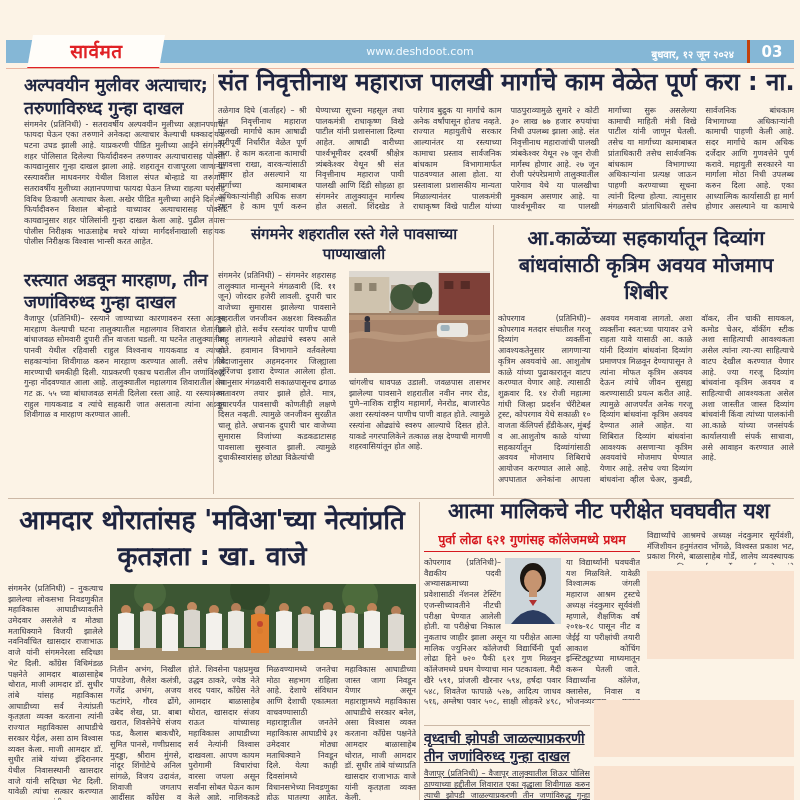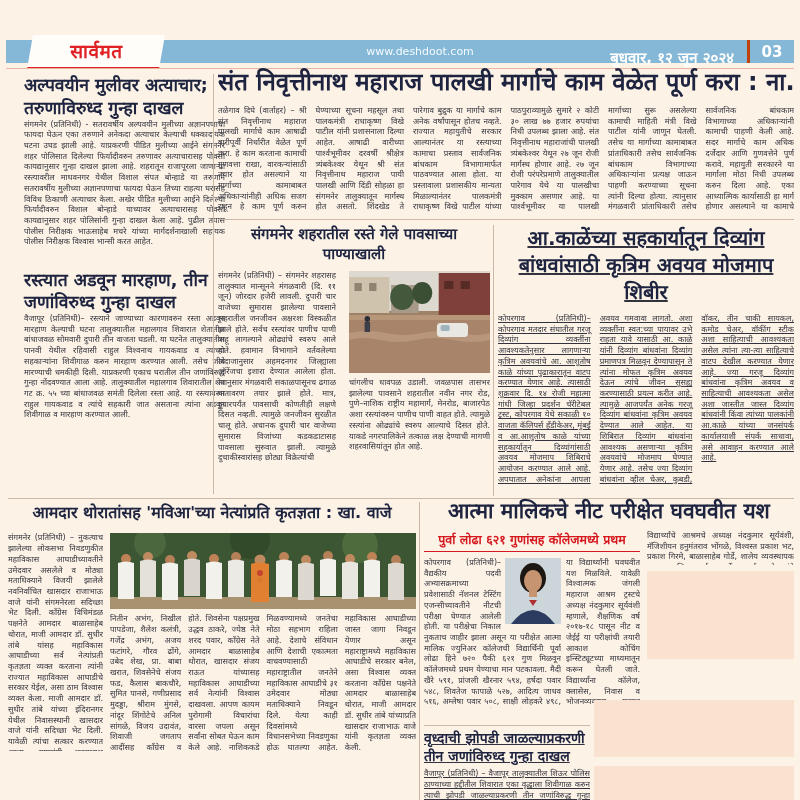--- a/index.html
+++ b/index.html
@@ -10,21 +10,21 @@
   }
   
   .mast-bar { position:absolute; left:6px; right:6px; top:40px; height:23px; background:#85b7d6; }
   .logo-box {
     position:absolute; left:30px; top:35px; width:132px; height:32px; background:#fffdf9;
     transform:skewX(-10deg); display:flex; align-items:center; justify-content:center;
     border-bottom:2px solid #e02125;
   }
   .logo-text { transform:skewX(10deg); color:#e02125; font-weight:700; font-size:19px; letter-spacing:0.5px; }
   .mast-site { position:absolute; top:45px; left:300px; width:240px; text-align:center; color:#f4fbff; font-size:11px; }
-  .mast-date { position:absolute; top:47px; right:66px; color:#ffffff; font-size:15px; font-weight:700; }
+  .mast-date { position:absolute; top:47px; right:66px; color:#ffffff; font-size:10px; font-weight:700; }
   .mast-page {
     position:absolute; top:40px; right:6px; width:44px; height:23px; background:#85b7d6;
     border-left:3px solid #c2410c; color:#ffffff; font-weight:700; font-size:15px;
     display:flex; align-items:center; justify-content:center;
   }
   .mast-rule { position:absolute; top:68px; left:6px; right:6px; height:1px; background:#eab5a0; }
 
   
   .hl { font-weight:700; color:#1e2440; }
   .bt { font-size:8px; line-height:1.34; text-align:justify; color:#34343f; }
@@ -51,28 +51,28 @@
   .flood-hl { font-size:15px; line-height:1.3; text-align:center; }
   .flood-body { display:flex; gap:13px; margin-top:7px; height:208px; overflow:hidden; }
   .flood-c1 { width:118px; overflow:hidden; }
   .flood-right { flex:1; display:flex; flex-direction:column; }
   .flood-photo { width:100%; height:102px; background:#9f8168; }
   .flood-photo svg { display:block; width:100%; height:100%; }
   .flood-c2 { margin-top:5px; flex:1; overflow:hidden; }
   #vr2 { left:493px; top:225px; height:271px; }
 
   
-  .art-divyang { position:absolute; left:498px; top:225px; width:296px; height:271px;text-decoration:underline; }
+  .art-divyang { position:absolute; left:498px; top:225px; width:296px; height:271px; }
   .divyang-hl { font-size:20px; line-height:1.35; text-align:center; }
   .divyang-body { margin-top:8px; column-count:3; column-gap:9px; height:202px; overflow:hidden; }
   #hr2 { left:8px; right:6px; top:498px; }
 
   
   .art-mva { position:absolute; left:8px; top:502px; width:408px; height:298px; }
-  .mva-hl { font-size:16px; line-height:1.4; text-align:center; }
+  .mva-hl { font-size:26px; line-height:1.4; text-align:center; }
   .mva-body { display:flex; gap:7px; margin-top:9px; height:218px; overflow:hidden; }
   .mva-c1 { width:95px; overflow:hidden; }
   .mva-right { flex:1; display:flex; flex-direction:column; }
   .group-photo { width:100%; height:76px; background:#35502f; }
   .group-photo svg { display:block; width:100%; height:100%; }
   .mva-cols { margin-top:5px; column-count:4; column-gap:7px; flex:1; overflow:hidden; }
   #vr3 { left:419px; top:502px; height:298px; }
 
   
   .art-neet { position:absolute; left:424px; top:496px; width:370px; height:226px; }

